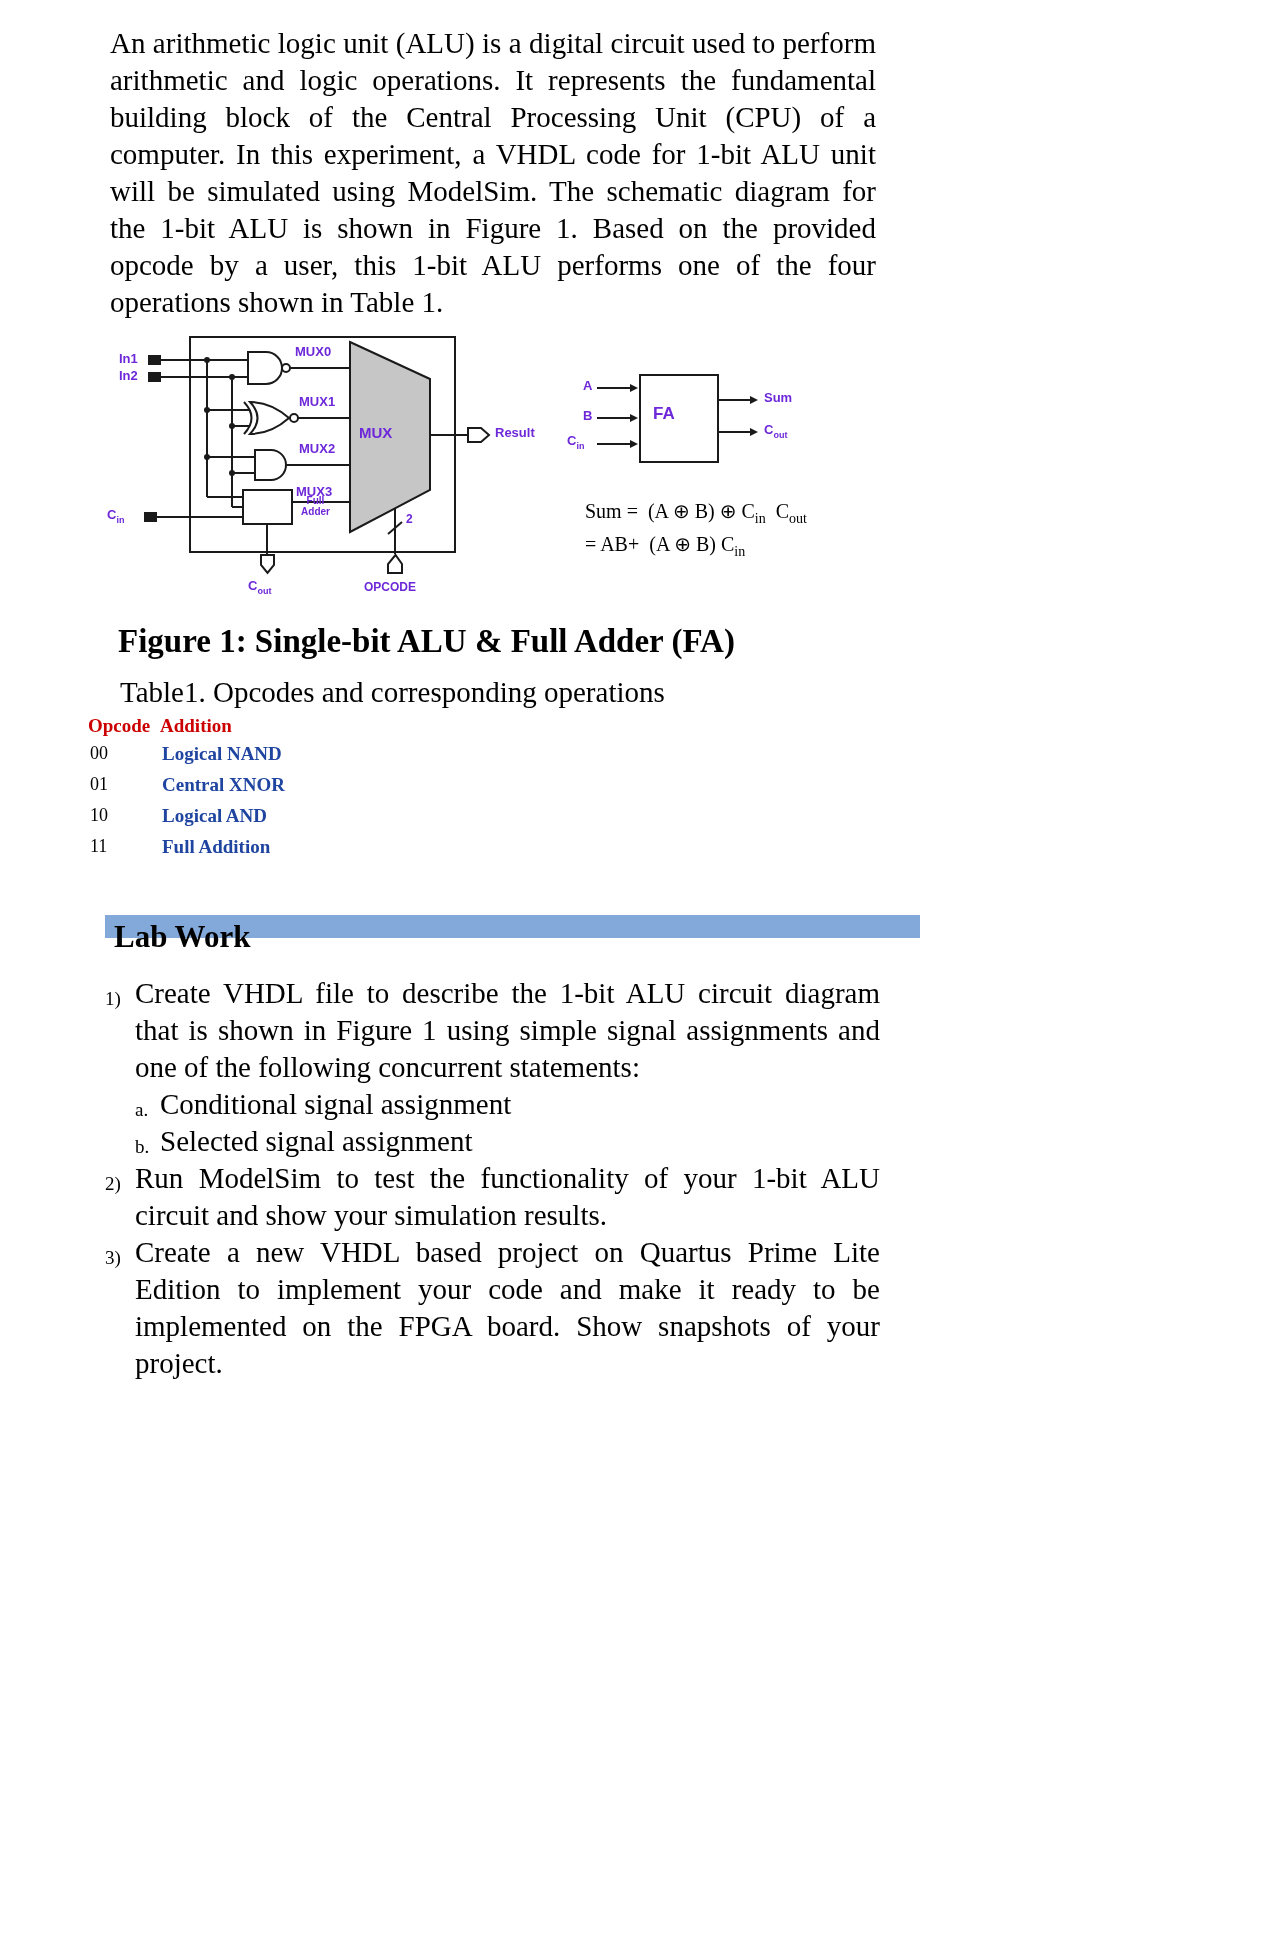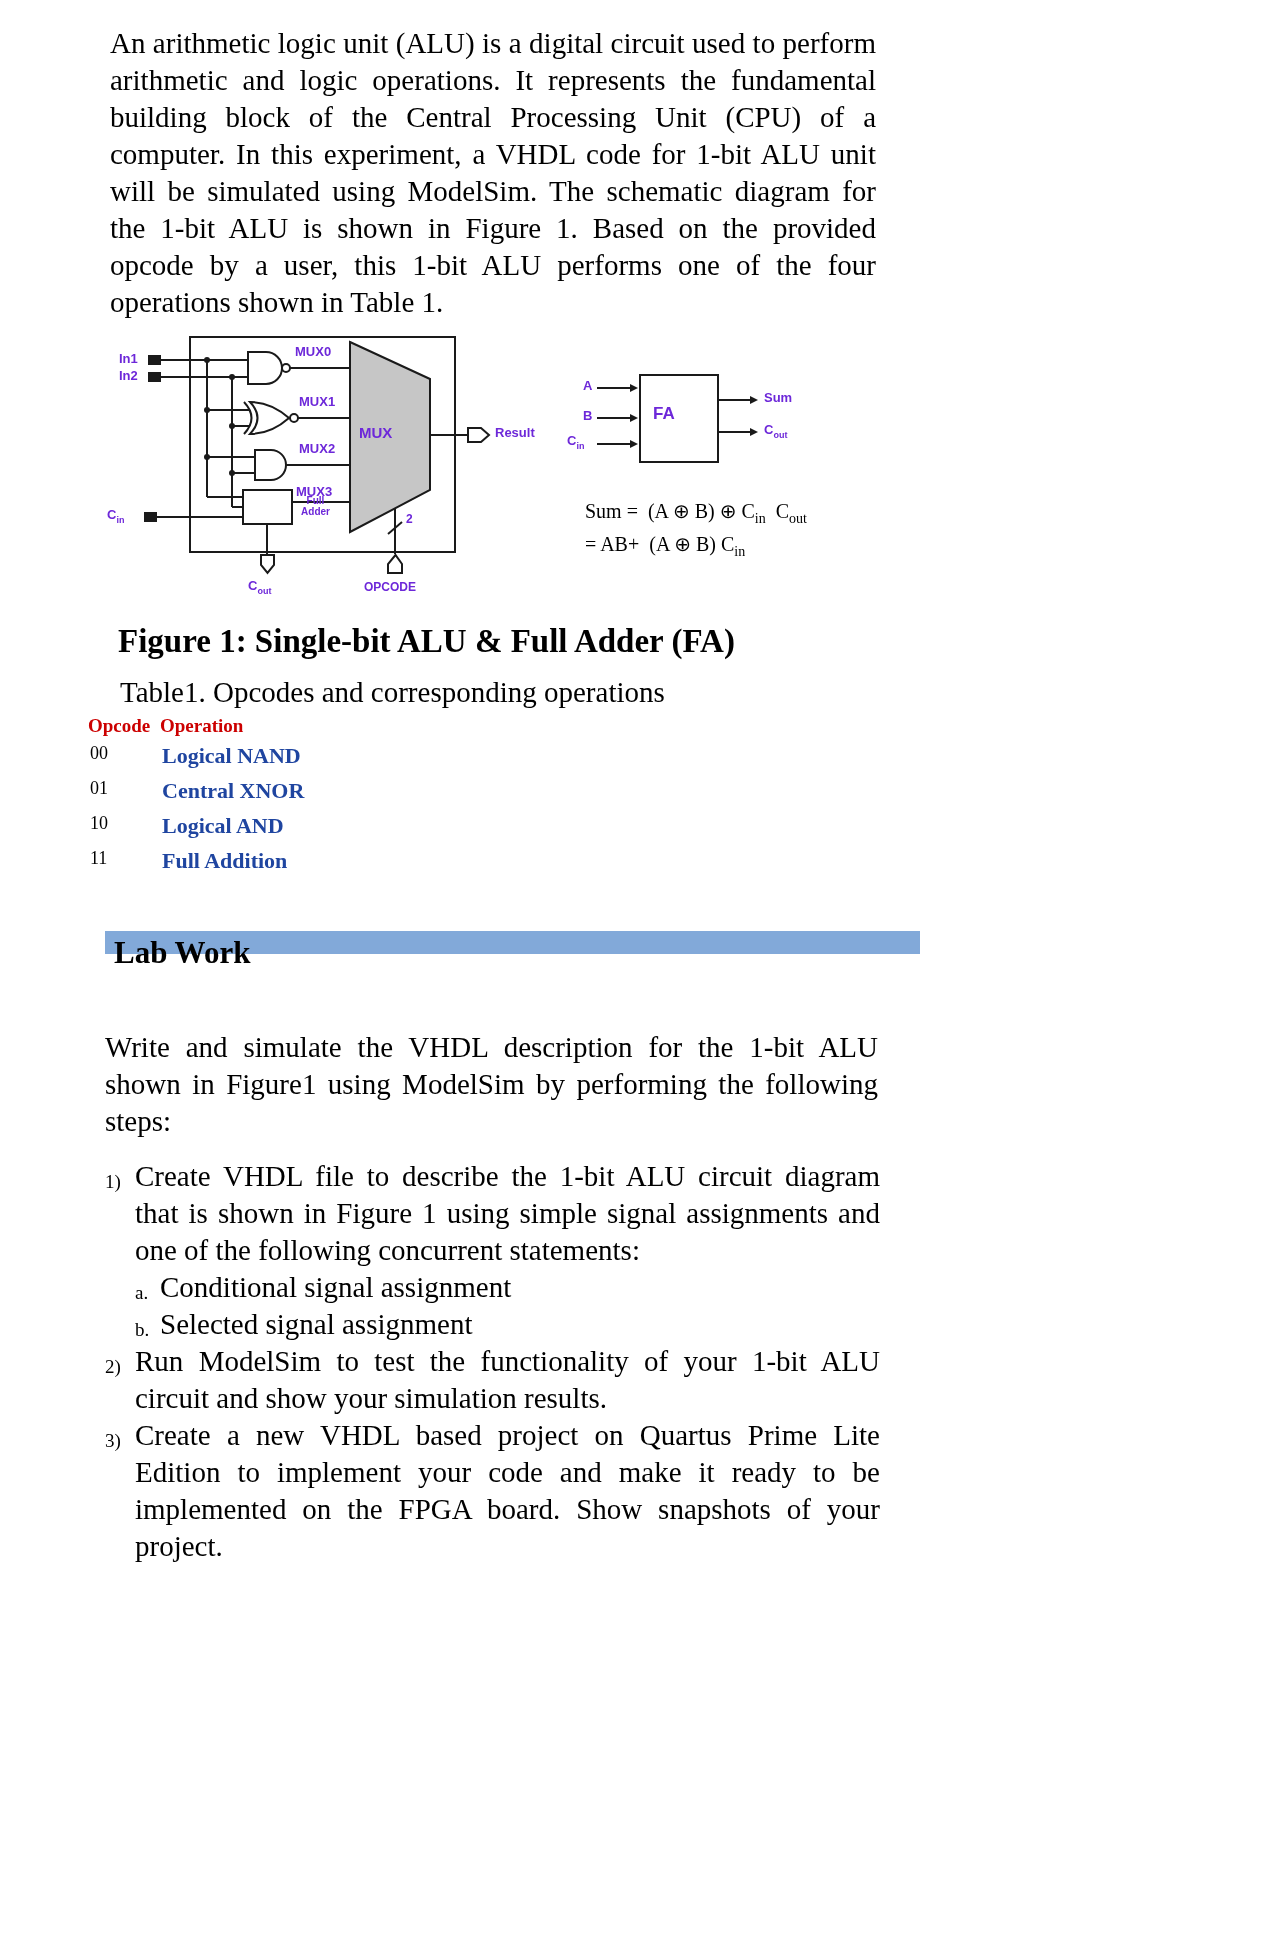--- a/index.html
+++ b/index.html
@@ -42,21 +42,21 @@
   .table-caption { margin:16px 0 0 120px; font-size:29px; }
   .table-caption .tc-bold { font-weight:normal; }
 
   .op-table { margin:6px 0 0 88px; border-collapse:collapse; }
   .op-table th {
     text-align:left; color:#cc0000; font-weight:bold;
     font-size:19px; padding:0 0 6px 0; vertical-align:top;
   }
   .op-table th:first-child { width:72px; }
   .op-table td { font-size:18px; padding:0 0 9px 2px; vertical-align:top; }
-  .op-table td.opn { color:#1f45a0; font-weight:bold; font-size:22px; }
+  .op-table td.opn { color:#1f45a0; font-weight:bold; font-size:19px; }
 
   .labwork-head { position:relative; margin-top:48px; height:42px; }
   .labwork-bar { position:absolute; left:105px; top:0; width:815px; height:23px; background:#82a9d9; }
   .labwork-title { position:absolute; left:114px; top:4px; font-size:31px; font-weight:bold; }
 
   .labwork-intro {
     margin:56px 0 0 105px; width:773px;
     font-size:29px; line-height:37px; text-align:justify;
   }
 
@@ -147,21 +147,21 @@
   </div>
 
   <h2 class="fig-caption">Figure 1: Single-bit ALU &amp; Full Adder (FA)</h2>
 
   <p class="table-caption"><span class="tc-bold">Table1.</span><span> Opcodes and corresponding operations</span></p>
 
   <table class="op-table">
     <thead>
       <tr>
         <th>Opcode</th>
-        <th>Operation</th>
+        <th>Addition</th>
       </tr>
     </thead>
     <tbody>
       <tr>
         <td class="opc">00</td>
         <td class="opn">Logical NAND</td>
       </tr>
       <tr>
         <td class="opc">01</td>
         <td class="opn">Central XNOR</td>
@@ -175,21 +175,20 @@
         <td class="opn">Full Addition</td>
       </tr>
     </tbody>
   </table>
 
   <div class="labwork-head">
     <div class="labwork-bar"></div>
     <h2 class="labwork-title">Lab Work</h2>
   </div>
 
-  <p class="labwork-intro">Write and simulate the VHDL description for the 1-bit ALU shown in Figure1 using ModelSim by performing the following steps:</p>
 
   <div class="steps">
 
     <div class="step">
       <span class="marker">1)</span>
       <div class="sbody">
         <div class="stext">Create VHDL file  to describe the 1-bit ALU circuit diagram  that is shown in Figure 1 using simple signal assignments and one of the following concurrent statements:</div>
         <div class="substep">
           <span class="smarker">a.</span>
           <div class="sstext">Conditional signal assignment</div>

